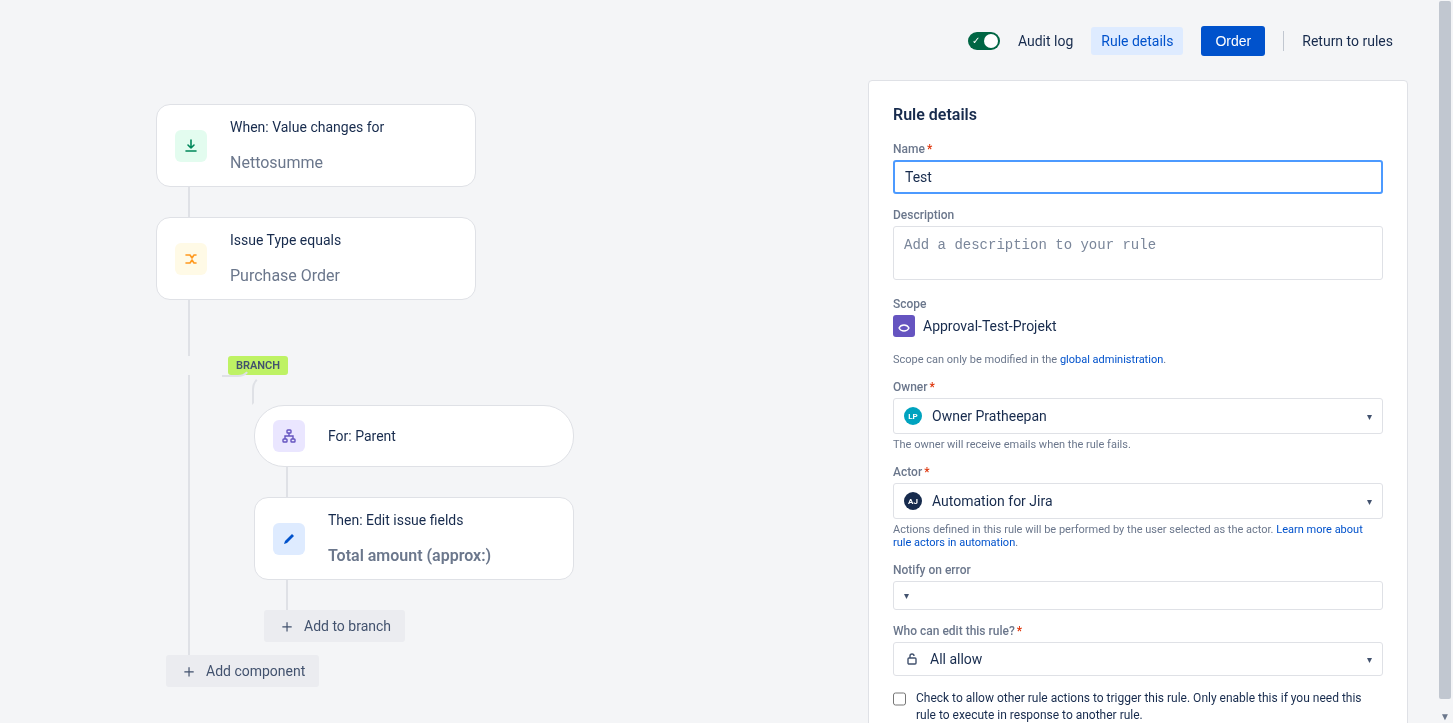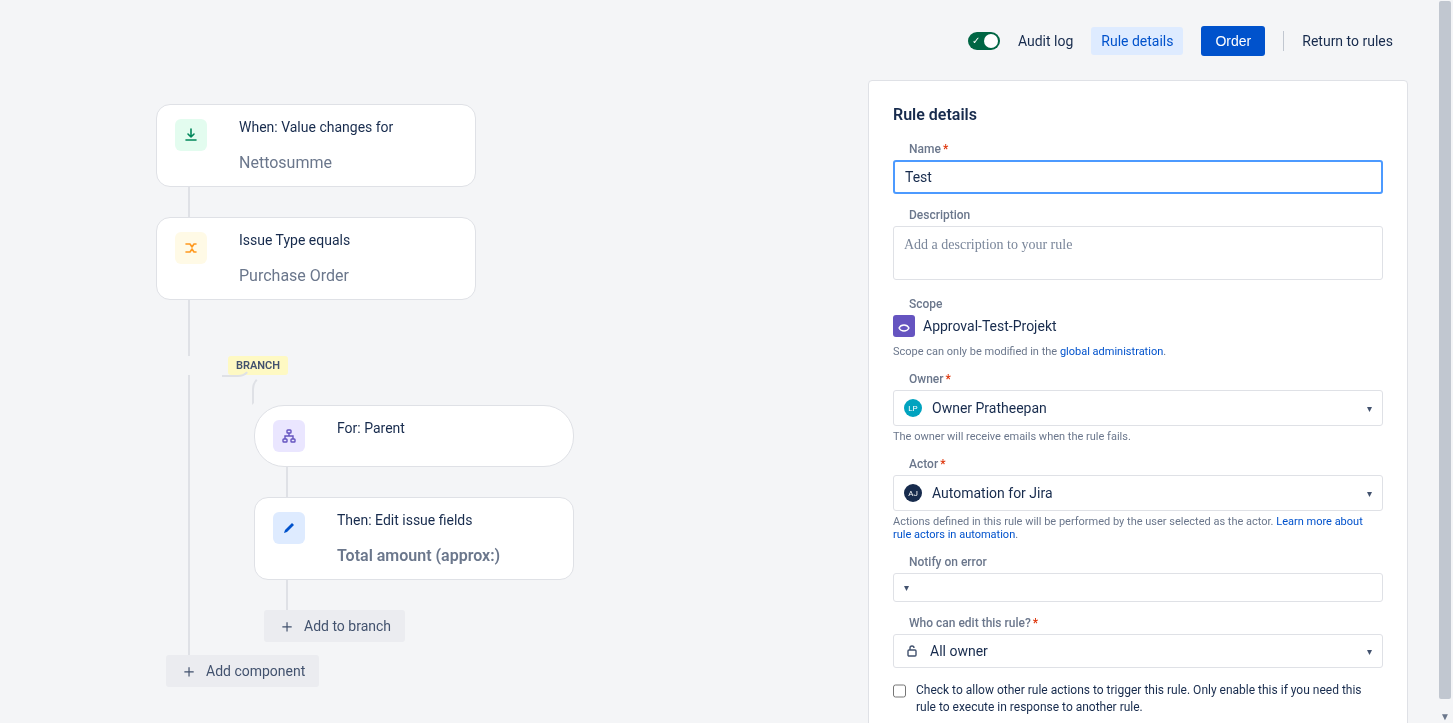--- a/index.html
+++ b/index.html
@@ -82,23 +82,23 @@
     position: absolute;
     top: 104px;
     left: 156px;
     width: 560px;
   }
   .card {
     background: #fff;
     border: 1px solid #dfe1e6;
     border-radius: 14px;
     display: flex;
-    align-items: flex-start;
+    align-items: center;
     padding: 14px 18px;
-    gap: 32px;
+    gap: 23px;
     cursor: pointer;
   }
   .card-icon {
     width: 32px;
     height: 32px;
     border-radius: 6px;
     display: flex;
     align-items: center;
     justify-content: center;
     flex-shrink: 0;
@@ -113,21 +113,21 @@
   .conn-line {
     width: 2px;
     background: #dfe1e6;
     margin-left: 32px;
   }
   .conn-v { height: 30px; }
   .conn-v-short { height: 30px; }
 
   .branch-label {
     display: inline-block;
-    background: #fef9c3;
+    background: #bef264;
     color: #42526e;
     font-size: 11px;
     font-weight: 600;
     padding: 3px 8px;
     border-radius: 3px;
     margin-left: 72px;
     margin-top: -4px;
     position: relative;
   }
 
@@ -169,21 +169,20 @@
     color: #172b4d;
     margin-bottom: 18px;
   }
   .field-label {
     font-size: 12px;
     color: #6b778c;
     font-weight: 500;
     margin-bottom: 4px;
     display: flex;
     gap: 2px;
-    margin-left: 16px;
   }
   .req { color: #de350b; }
   .text-input {
     width: 100%;
     border: 2px solid #4c9aff;
     border-radius: 3px;
     padding: 7px 10px;
     font-size: 14px;
     color: #172b4d;
     outline: none;
@@ -191,37 +190,37 @@
   }
   .textarea-input {
     width: 100%;
     border: 1px solid #dfe1e6;
     border-radius: 3px;
     padding: 10px;
     font-size: 14px;
     color: #172b4d;
     resize: none;
     height: 54px;
-    font-family: Liberation Serif, serif;
+    font-family: Liberation Mono, monospace;
   }
   .textarea-input::placeholder { color: #7a869a; }
   .form-group { margin-bottom: 14px; }
   .helper-text {
     font-size: 11px;
     color: #6b778c;
     margin-top: 4px;
   }
   .helper-text a, .helper-text .link { color: #0052cc; text-decoration: none; cursor: pointer; }
 
   .scope-row {
     display: flex;
     align-items: center;
     gap: 8px;
     margin-top: 4px;
-    margin-bottom: 8px;
+    margin-bottom: 16px;
   }
   .proj-icon {
     width: 22px;
     height: 22px;
     background: #6554c0;
     border-radius: 3px;
     display: flex;
     align-items: center;
     justify-content: center;
     color: #fff;
@@ -248,21 +247,21 @@
   .avatar-dot {
     width: 18px;
     height: 18px;
     border-radius: 50%;
     background: #00a3bf;
     color: #fff;
     font-size: 8px;
     display: flex;
     align-items: center;
     justify-content: center;
-    font-weight: 400;
+    font-weight: 700;
   }
   .avatar-dark {
     background: #172b4d;
   }
   .chevron {
     color: #42526e;
     font-size: 10px;
   }
   .lock-icon { color: #42526e; }
 
@@ -488,21 +487,21 @@
         <span class="req">*</span>
       </div>
     <div class="select-like">
       <div class="select-content">
         <span class="lock-icon">
           <svg width="16" height="16" viewBox="0 0 16 16" fill="none">
               <rect x="4" y="7" width="8" height="6" rx="1" stroke="#42526e" stroke-width="1.4"></rect>
               <path d="M6 7V5a2 2 0 014 0" stroke="#42526e" stroke-width="1.4" fill="none"></path>
             </svg>
         </span>
-        <span>All owner</span>
+        <span>All allow</span>
       </div>
       <span class="chevron">▾</span>
     </div>
   </div>
 
   <div class="checkbox-row">
     <input type="checkbox" style="">
     <label>Check to allow other rule actions to trigger this rule. Only enable this if you need this rule to execute in response to another rule.</label>
   </div>
 </div>

